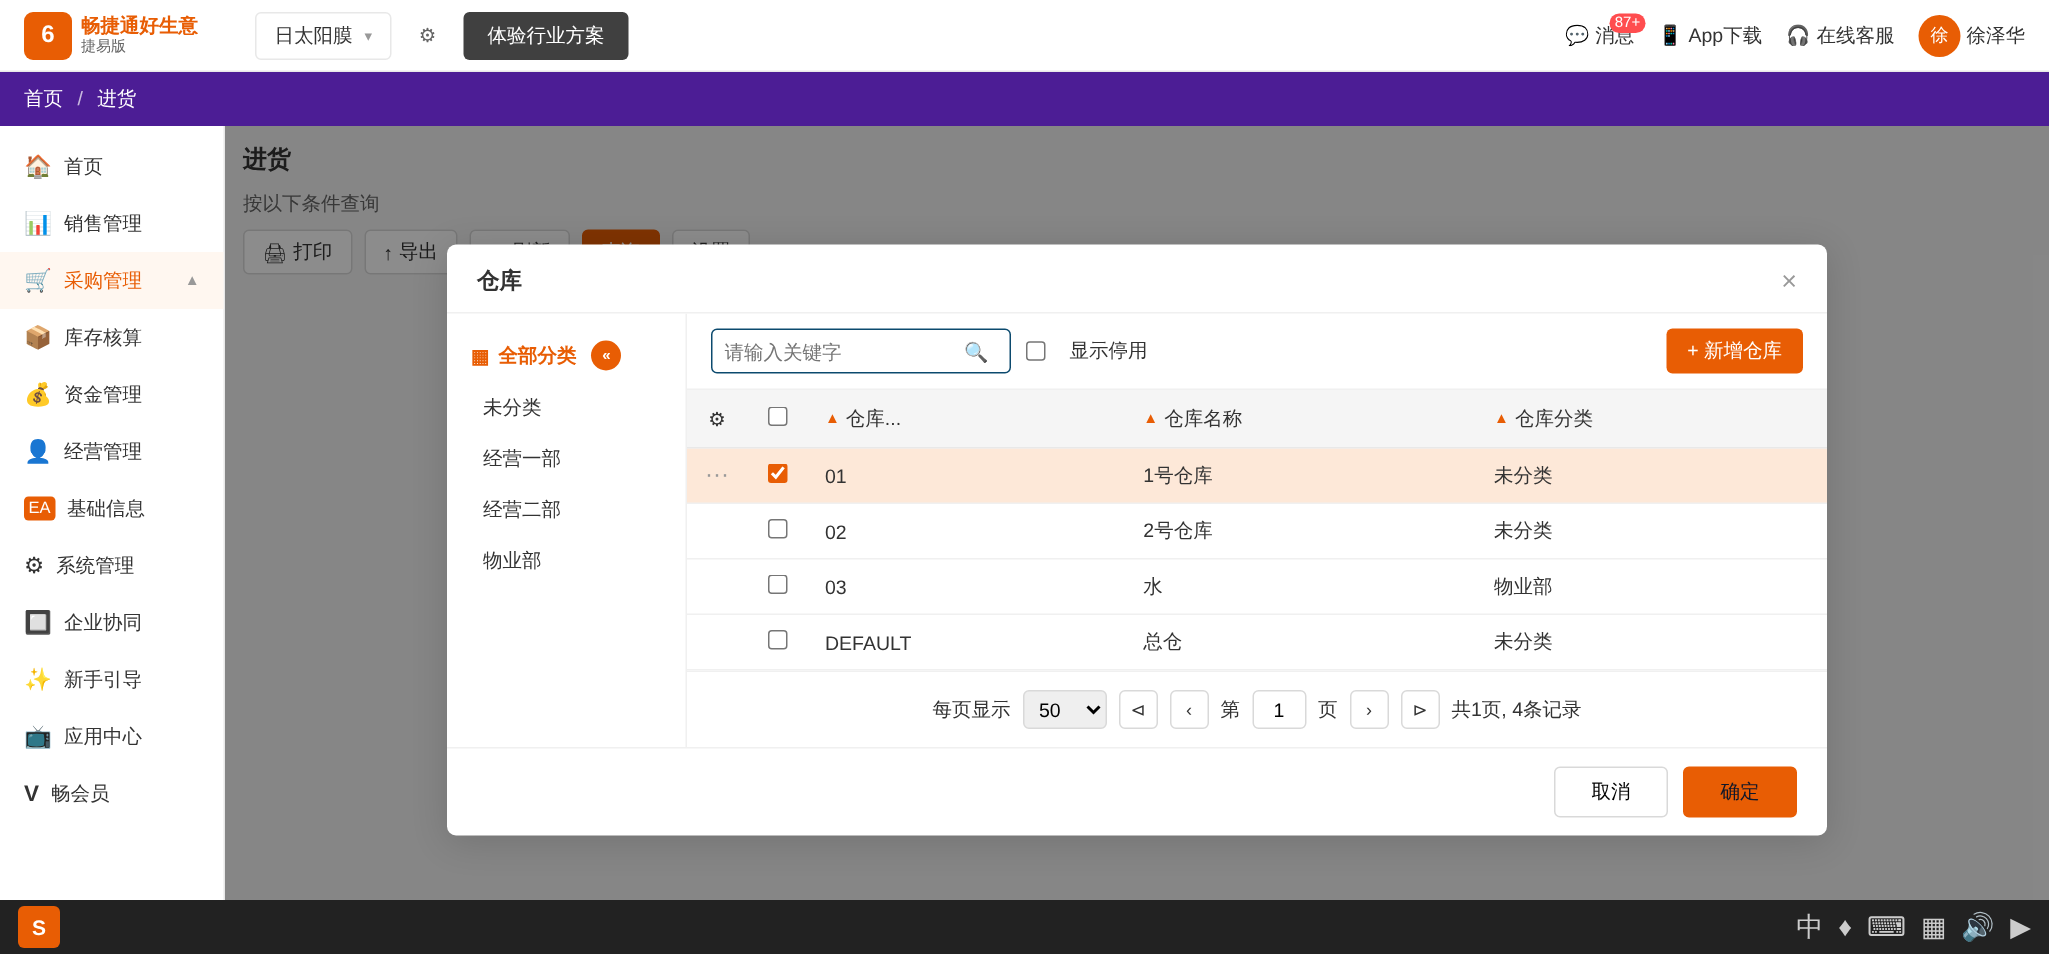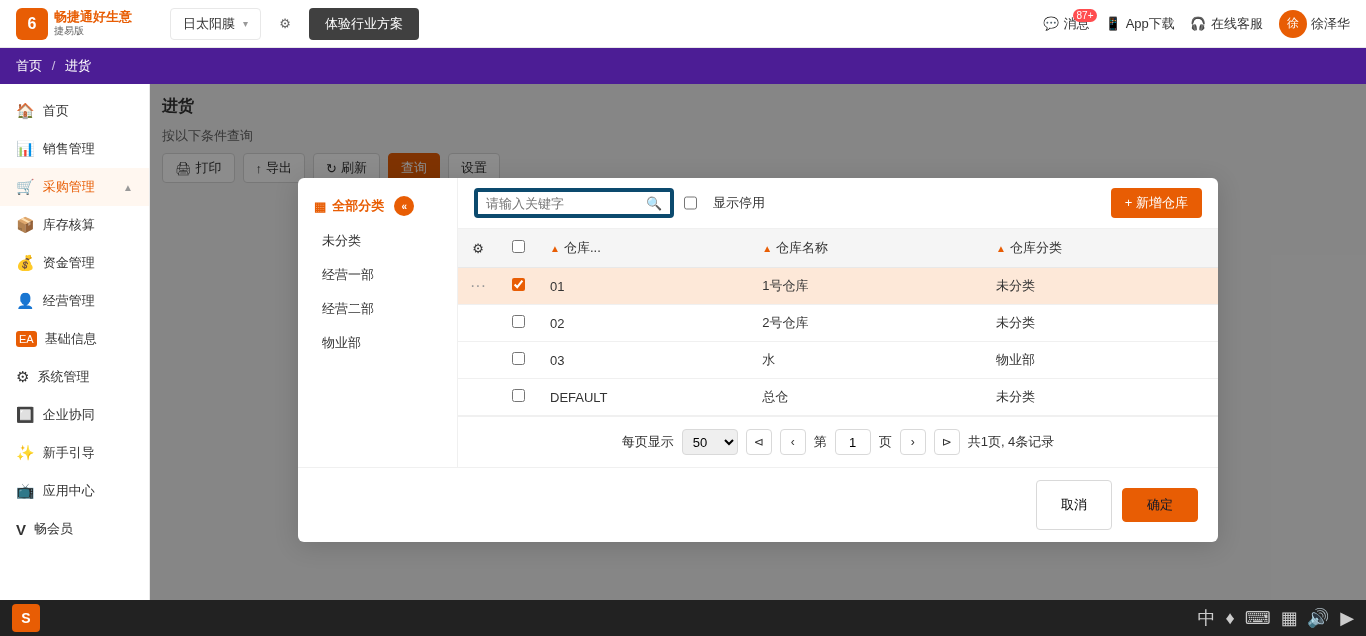--- a/index.html
+++ b/index.html
@@ -229,21 +229,21 @@
       flex-direction: column;
       overflow: hidden;
     }
     .modal-toolbar {
       display: flex; align-items: center; gap: 10px;
       padding: 10px 16px;
       border-bottom: 1px solid #f0f0f0;
     }
     .search-input-wrap {
       display: flex; align-items: center;
-      border: 4px solid #0c4a6e;
+      border: 1px solid #0c4a6e;
       border-radius: 4px;
       height: 30px;
       padding: 0 8px;
       width: 200px;
     }
     .search-input-wrap input {
       border: none; outline: none;
       font-size: 13px;
       width: 160px;
       background: transparent;
@@ -339,21 +339,21 @@
     .modal-footer {
       display: flex; align-items: center; justify-content: flex-end; gap: 10px;
       padding: 12px 20px;
       border-top: 1px solid #f0f0f0;
     }
     .cancel-btn {
       background: #fff;
       border: 1px solid #d9d9d9;
       border-radius: 4px;
       padding: 0 24px;
-      height: 50px;
+      height: 34px;
       cursor: pointer;
       font-size: 13px;
     }
     .confirm-btn {
       background: #e85d04;
       border: 1px solid #e85d04;
       color: #0f172a;
       border-radius: 4px;
       padding: 0 24px;
       height: 34px;
@@ -511,20 +511,24 @@
         </button>
         <button class="btn btn-outline">
           <span>设置</span>
         </button>
       </div>
     </div>
 
     <div class="modal-overlay">
       <div class="modal">
 
+        <div class="modal-header">
+          <span class="modal-title">仓库</span>
+          <span class="modal-close">×</span>
+        </div>
 
         <div class="modal-body">
 
           <div class="modal-sidebar">
             <div class="modal-sidebar-header">
               <span style="color:#e85d04;">▦</span>
               <span>全部分类</span>
               <div class="collapse-btn">«</div>
             </div>
             <div class="modal-sidebar-item">

